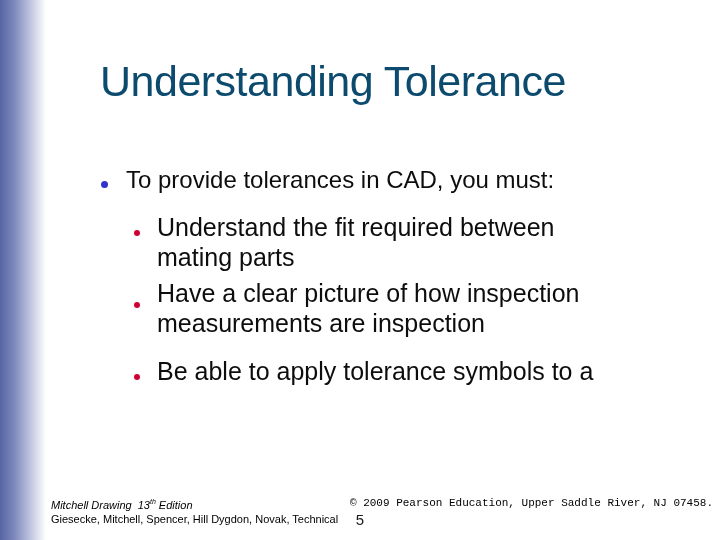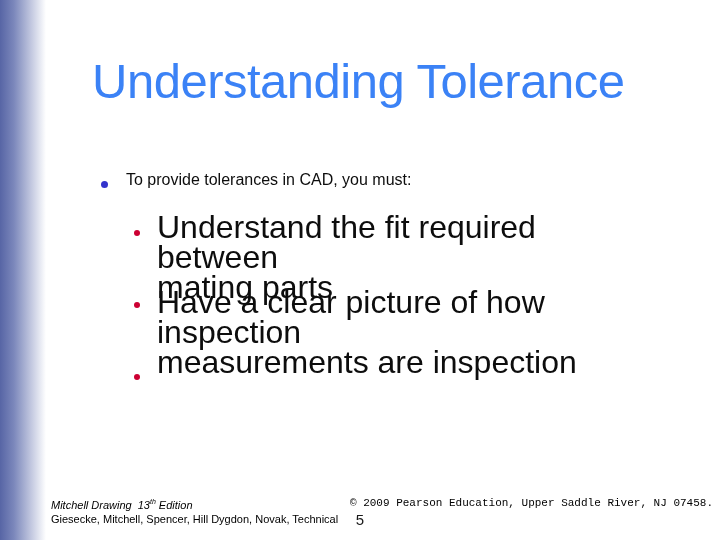--- a/index.html
+++ b/index.html
@@ -18,58 +18,58 @@
   .sidebar {
     position: absolute;
     left: 0;
     top: 0;
     width: 46px;
     height: 540px;
     background: linear-gradient(to right, #5765a5 0%, #7b87bb 30%, #ffffff 100%);
   }
   .slide-title {
     position: absolute;
-    left: 92px;
+    left: 100px;
     top: 57px;
     width: 600px;
-    font-size: 49px;
+    font-size: 43px;
     line-height: 48px;
     letter-spacing: -0.5px;
-    color: #3b82f6;
+    color: #0c4a6e;
     white-space: nowrap;
   }
   .bullet-text-1 {
     position: absolute;
     left: 126px;
     top: 163px;
     width: 560px;
-    font-size: 16px;
+    font-size: 24px;
     line-height: 34px;
     color: #0d0d0d;
     white-space: nowrap;
   }
   .dot-l1 {
     position: absolute;
     left: 101px;
     top: 181px;
     width: 7px;
     height: 7px;
     border-radius: 50%;
     background: #3333cc;
   }
   .sub-text {
     position: absolute;
     left: 157px;
     width: 480px;
-    font-size: 32px;
+    font-size: 25px;
     line-height: 30px;
     color: #0d0d0d;
   }
   .sub-1 { top: 212px; }
-  .sub-2 { top: 287px; }
+  .sub-2 { top: 278px; }
   .sub-3 { top: 356px; }
   .dot-l2 {
     position: absolute;
     left: 134px;
     width: 6px;
     height: 6px;
     border-radius: 50%;
     background: #cc0033;
   }
   .dot-s1 { top: 230px; }
@@ -133,21 +133,21 @@
   </div>
 
   <span class="dot-l2 dot-s2"></span>
   <div class="sub-text sub-2">
     <span>Have a clear picture of how inspection</span><br>
     <span>measurements are inspection</span>
   </div>
 
   <span class="dot-l2 dot-s3"></span>
   <div class="sub-text sub-3">
-    <br>
+    <span>Be able to apply tolerance symbols to a</span><br>
   </div>
 
   <div class="footer-left">
     <div class="book-line">
       <span>Mitchell Drawing</span><span class="edition-gap"></span><span>13</span><sup>th</sup> <span>Edition</span>
     </div>
     <div>Giesecke, Mitchell, Spencer, Hill Dygdon, Novak, Technical</div>
   </div>
 
   <div class="footer-right">

